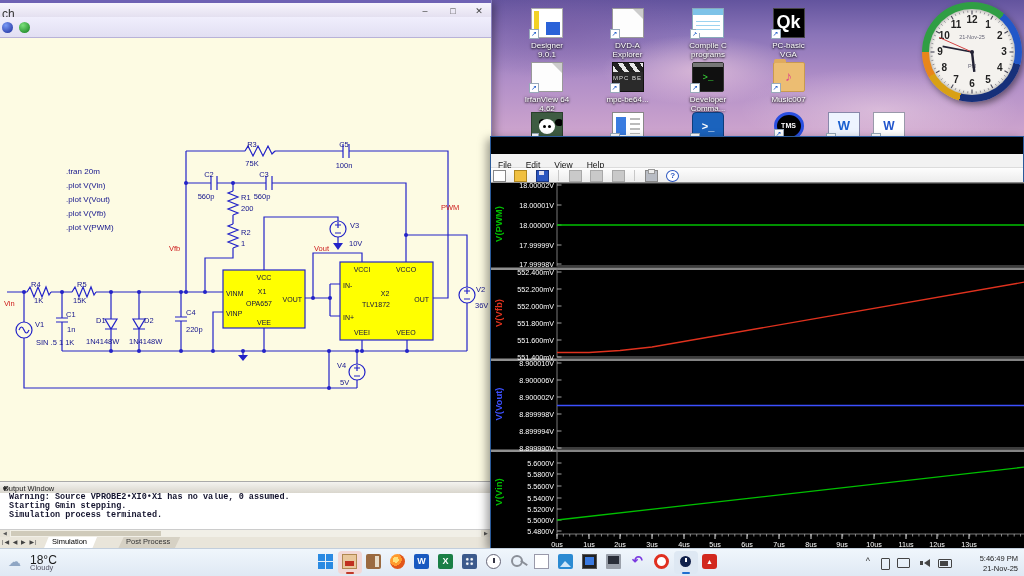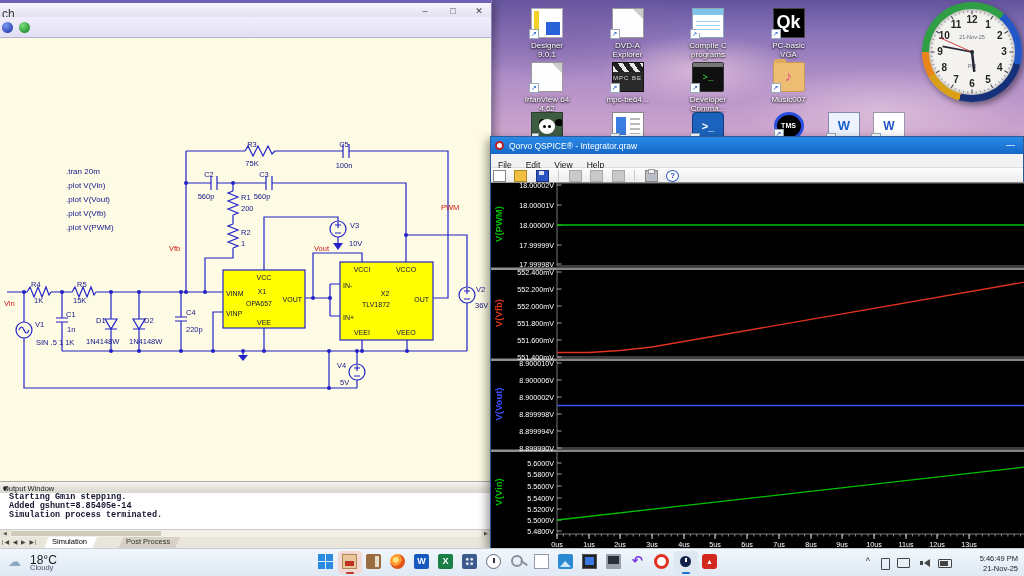--- a/index.html
+++ b/index.html
@@ -522,42 +522,37 @@
           <text x="314" y="251" class="sl-r">Vout</text>
           <text x="441" y="210" class="sl-r">PWM</text>
         </g>
     </svg>
     <div class="ow-head">
       <span>Output Window</span>
       <span class="ow-mini" style="right:14px">▾</span>
       <span class="ow-mini" style="right:3px">✕</span>
     </div>
     <div class="ow-body" id="output-body">
+        <div class="ow-line"> Warning: Source VPROBE2•XI0•X1 has no value, 0 assumed.</div>
         <div class="ow-line"> Starting Gmin stepping.</div>
-        <div class="ow-line"> Added gshunt=8.85405e-14</div>
         <div class="ow-line"> Simulation process terminated.</div>
       </div>
     <div class="ow-hscroll">
       <span class="ow-arrow" style="left:0">◀</span>
       <span class="ow-thumb"></span>
       <span class="ow-arrow" style="right:0">▶</span>
     </div>
     <div class="ow-tabs" id="ow-tabs">
       <span class="tabnav" id="tabnav">|◀ ◀ ▶ ▶|</span>
     <span class="tab active" style="left: 42px;">Simulation</span>
         <span class="tab inactive" style="left: 116px;">Post Process</span>
       </div>
   </div>
 
   <div id="wave-win">
-    <div class="ww-title">
-      <span class="ww-icon"></span>
-      <span class="ww-title-text">Qorvo QSPICE® - Integrator.qraw</span>
-      <span class="ww-min">—</span>
-    </div>
     <div class="ww-menu" id="ww-menu"><span class="mi">File</span><span class="mi">Edit</span><span class="mi">View</span><span class="mi">Help</span></div>
     <div class="ww-toolbar">
       <span class="wt wt-new"></span>
       <span class="wt wt-open"></span>
       <span class="wt wt-save"></span>
       <span class="wt wt-sep"></span>
       <span class="wt wt-gray"></span>
       <span class="wt wt-gray"></span>
       <span class="wt wt-gray"></span>
       <span class="wt wt-sep"></span>

